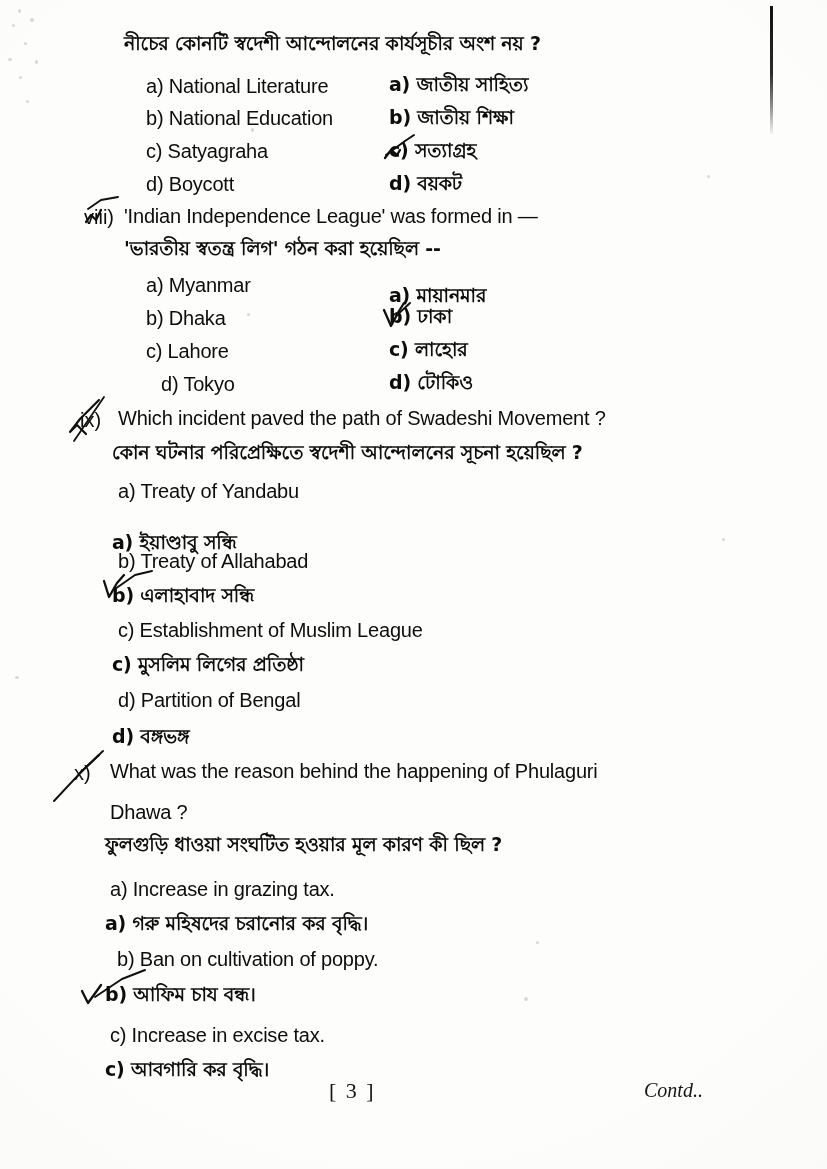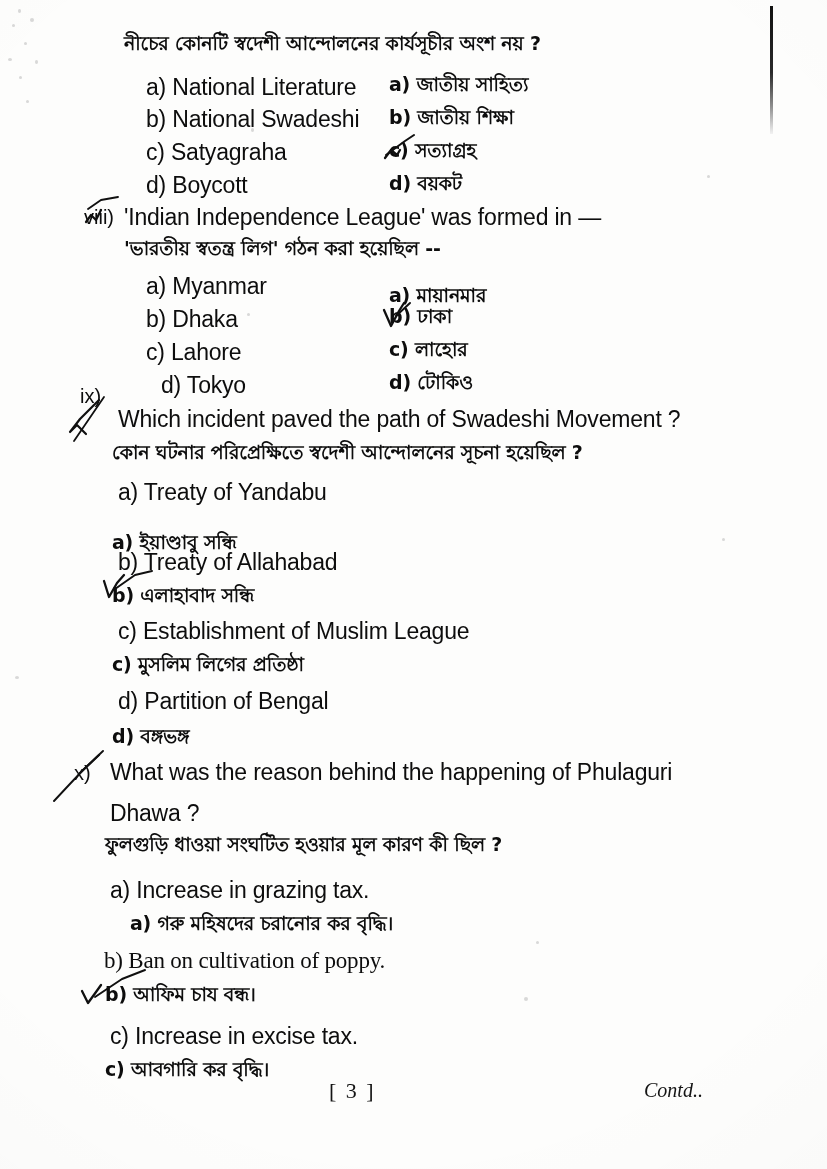--- a/index.html
+++ b/index.html
@@ -59,21 +59,21 @@
 
   .line {
     position: absolute;
     white-space: nowrap;
     line-height: 1;
   }
 
   
   .en {
     font-family: "Liberation Sans", sans-serif;
-    font-size: 23px;
+    font-size: 20px;
     letter-spacing: -0.2px;
     color: #0d0d0d;
   }
   .bn {
     font-family: "DejaVu Sans", sans-serif;
     font-size: 19px;
     letter-spacing: -0.2px;
     color: #0d0d0d;
   }
   .qnum {
@@ -133,21 +133,21 @@
   <div class="speckle" style="left:536px; top:941px; width:3px; height:3px;"></div>
   <div class="speckle" style="left:15px;  top:676px; width:4px; height:3px;"></div>
 
   <div class="scan-streak"></div>
 
   <div class="content">
 
     <div class="line bn bold" style="left:124px; top:34px;text-align:right;">নীচের কোনটি স্বদেশী আন্দোলনের কার্যসূচীর অংশ নয় ?</div>
 
     <div class="line en" style="left:146px; top:76px;">a) National Literature</div>
-    <div class="line en" style="left:146px; top:108px;">b) National Swadeshi</div>
+    <div class="line en" style="left:146px; top:108px;">b) National Education</div>
     <div class="line en" style="left:146px; top:141px;">c) Satyagraha</div>
     <div class="line en" style="left:146px; top:174px;">d) Boycott</div>
 
     <div class="line bn bold" style="left:389px; top:75px;">a) জাতীয় সাহিত্য</div>
     <div class="line bn bold" style="left:389px; top:108px;">b) জাতীয় শিক্ষা</div>
     <div class="line bn bold" style="left:389px; top:141px;">c) সত্যাগ্রহ</div>
     <div class="line bn bold" style="left:389px; top:174px;">d) বয়কট</div>
 
     <div class="line qnum" style="left:84px; top:207px;">viii)</div>
     <div class="line en" style="left:124px; top:206px;">'Indian Independence League' was formed in —</div>
@@ -156,21 +156,21 @@
     <div class="line en" style="left:146px; top:275px;">a) Myanmar</div>
     <div class="line en" style="left:146px; top:308px;">b) Dhaka</div>
     <div class="line en" style="left:146px; top:341px;">c) Lahore</div>
     <div class="line en" style="left:146px; top:374px;margin-left:15px;">d) Tokyo</div>
 
     <div class="line bn bold" style="left:389px; top:286px;">a) মায়ানমার</div>
     <div class="line bn bold" style="left:389px; top:307px;">b) ঢাকা</div>
     <div class="line bn bold" style="left:389px; top:340px;">c) লাহোর</div>
     <div class="line bn bold" style="left:389px; top:373px;">d) টোকিও</div>
 
-    <div class="line qnum" style="left:80px; top:386px;">ix)</div>
+    <div class="line qnum" style="left:80px; top:410px;">ix)</div>
     <div class="line en" style="left:118px; top:408px;">Which incident paved the path of Swadeshi Movement ?</div>
     <div class="line bn bold" style="left:112px; top:443px;">কোন ঘটনার পরিপ্রেক্ষিতে স্বদেশী আন্দোলনের সূচনা হয়েছিল ?</div>
 
     <div class="line en" style="left:118px; top:481px;">a) Treaty of Yandabu</div>
     <div class="line bn bold" style="left:112px; top:533px;">a) ইয়াণ্ডাবু সন্ধি</div>
 
     <div class="line en" style="left:118px; top:551px;">b) Treaty of Allahabad</div>
     <div class="line bn bold" style="left:112px; top:586px;">b) এলাহাবাদ সন্ধি</div>
 
     <div class="line en" style="left:118px; top:620px;">c) Establishment of Muslim League</div>
@@ -178,23 +178,23 @@
 
     <div class="line en" style="left:118px; top:690px;">d) Partition of Bengal</div>
     <div class="line bn bold" style="left:112px; top:727px;">d) বঙ্গভঙ্গ</div>
 
     <div class="line qnum" style="left:74px; top:763px;">x)</div>
     <div class="line en" style="left:110px; top:761px;">What was the reason behind the happening of Phulaguri</div>
     <div class="line en" style="left:110px; top:802px;">Dhawa ?</div>
     <div class="line bn bold" style="left:105px; top:835px;text-align:center;">ফুলগুড়ি ধাওয়া সংঘটিত হওয়ার মূল কারণ কী ছিল ?</div>
 
     <div class="line en" style="left:110px; top:879px;">a) Increase in grazing tax.</div>
-    <div class="line bn bold" style="left:105px; top:914px;margin-left:25px;">a) গরু মহিষদের চরানোর কর বৃদ্ধি।</div>
-
-    <div class="line en" style="left:104px; top:949px;font-family:Liberation Serif, serif;">b) Ban on cultivation of poppy.</div>
+    <div class="line bn bold" style="left:105px; top:914px;">a) গরু মহিষদের চরানোর কর বৃদ্ধি।</div>
+
+    <div class="line en" style="left:117px; top:949px;">b) Ban on cultivation of poppy.</div>
     <div class="line bn bold" style="left:105px; top:985px;">b) আফিম চায বন্ধ।</div>
 
     <div class="line en" style="left:110px; top:1025px;">c) Increase in excise tax.</div>
     <div class="line bn bold" style="left:105px; top:1060px;">c) আবগারি কর বৃদ্ধি।</div>
 
     <div class="pagenum">[  3  ]</div>
     <div class="contd">Contd..</div>
   </div>
 
   <div class="pen">

